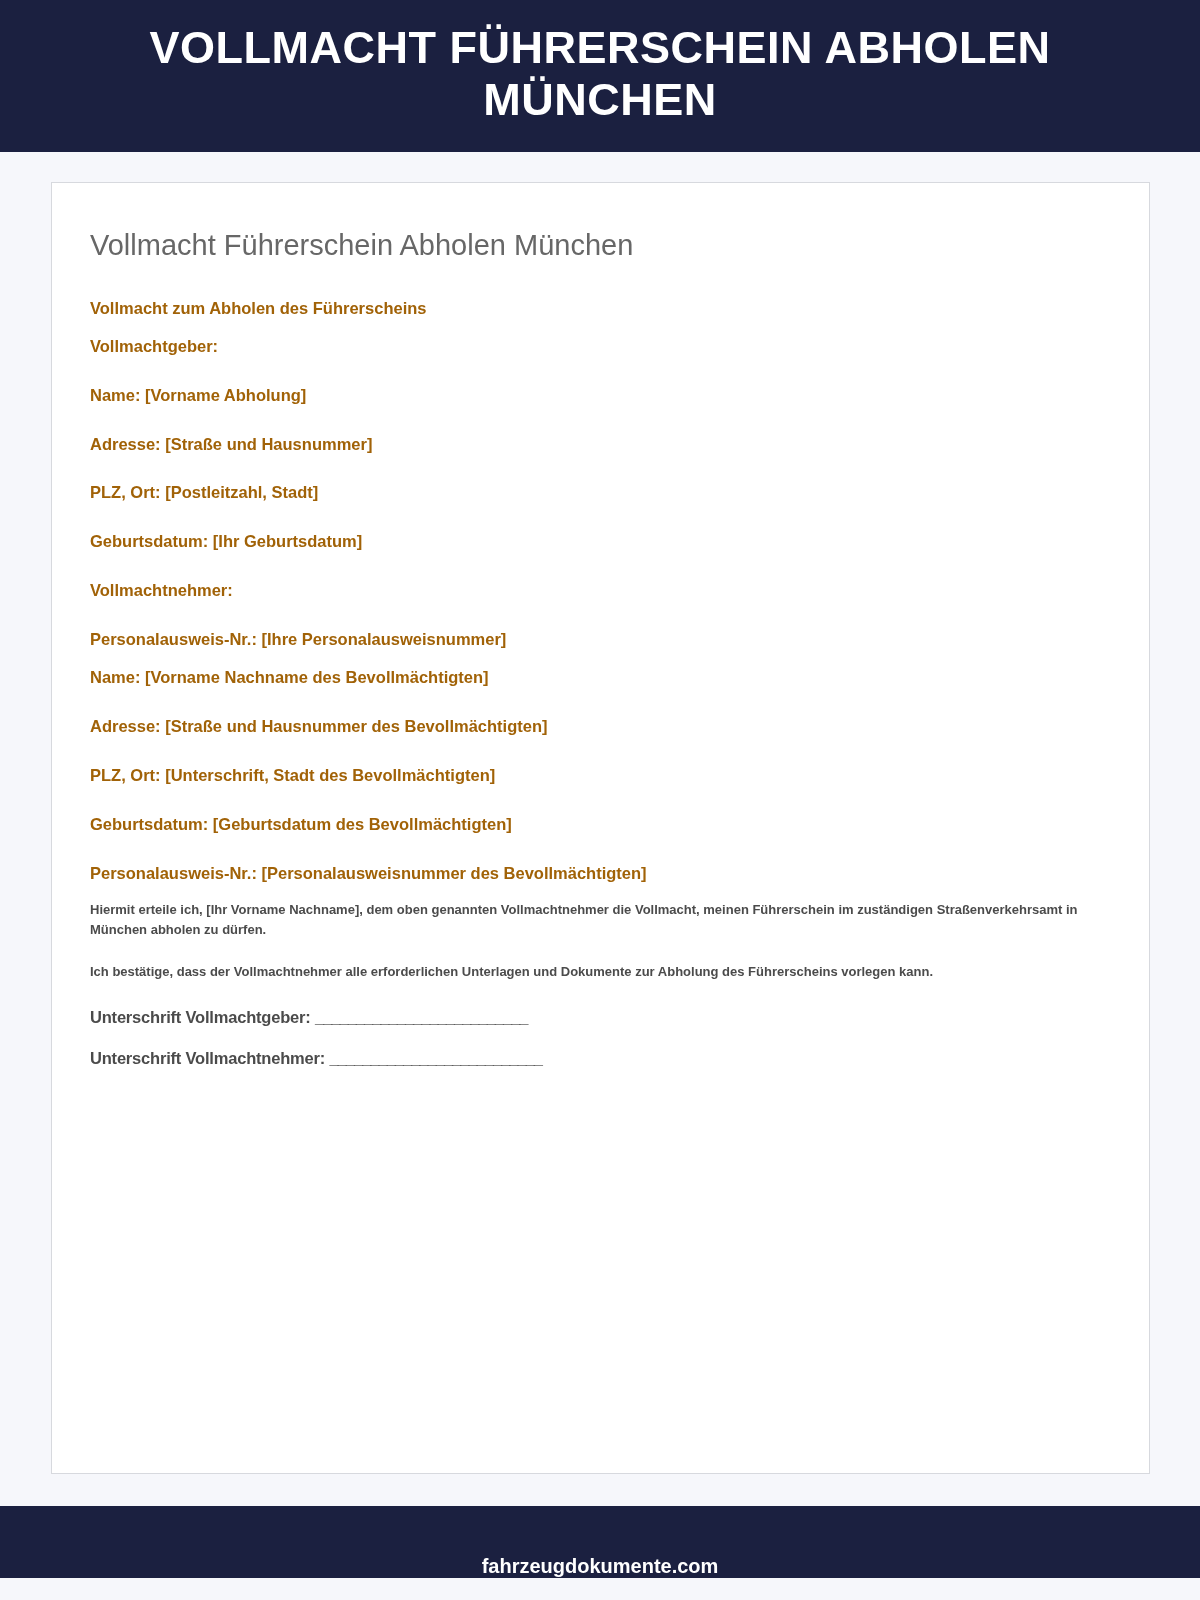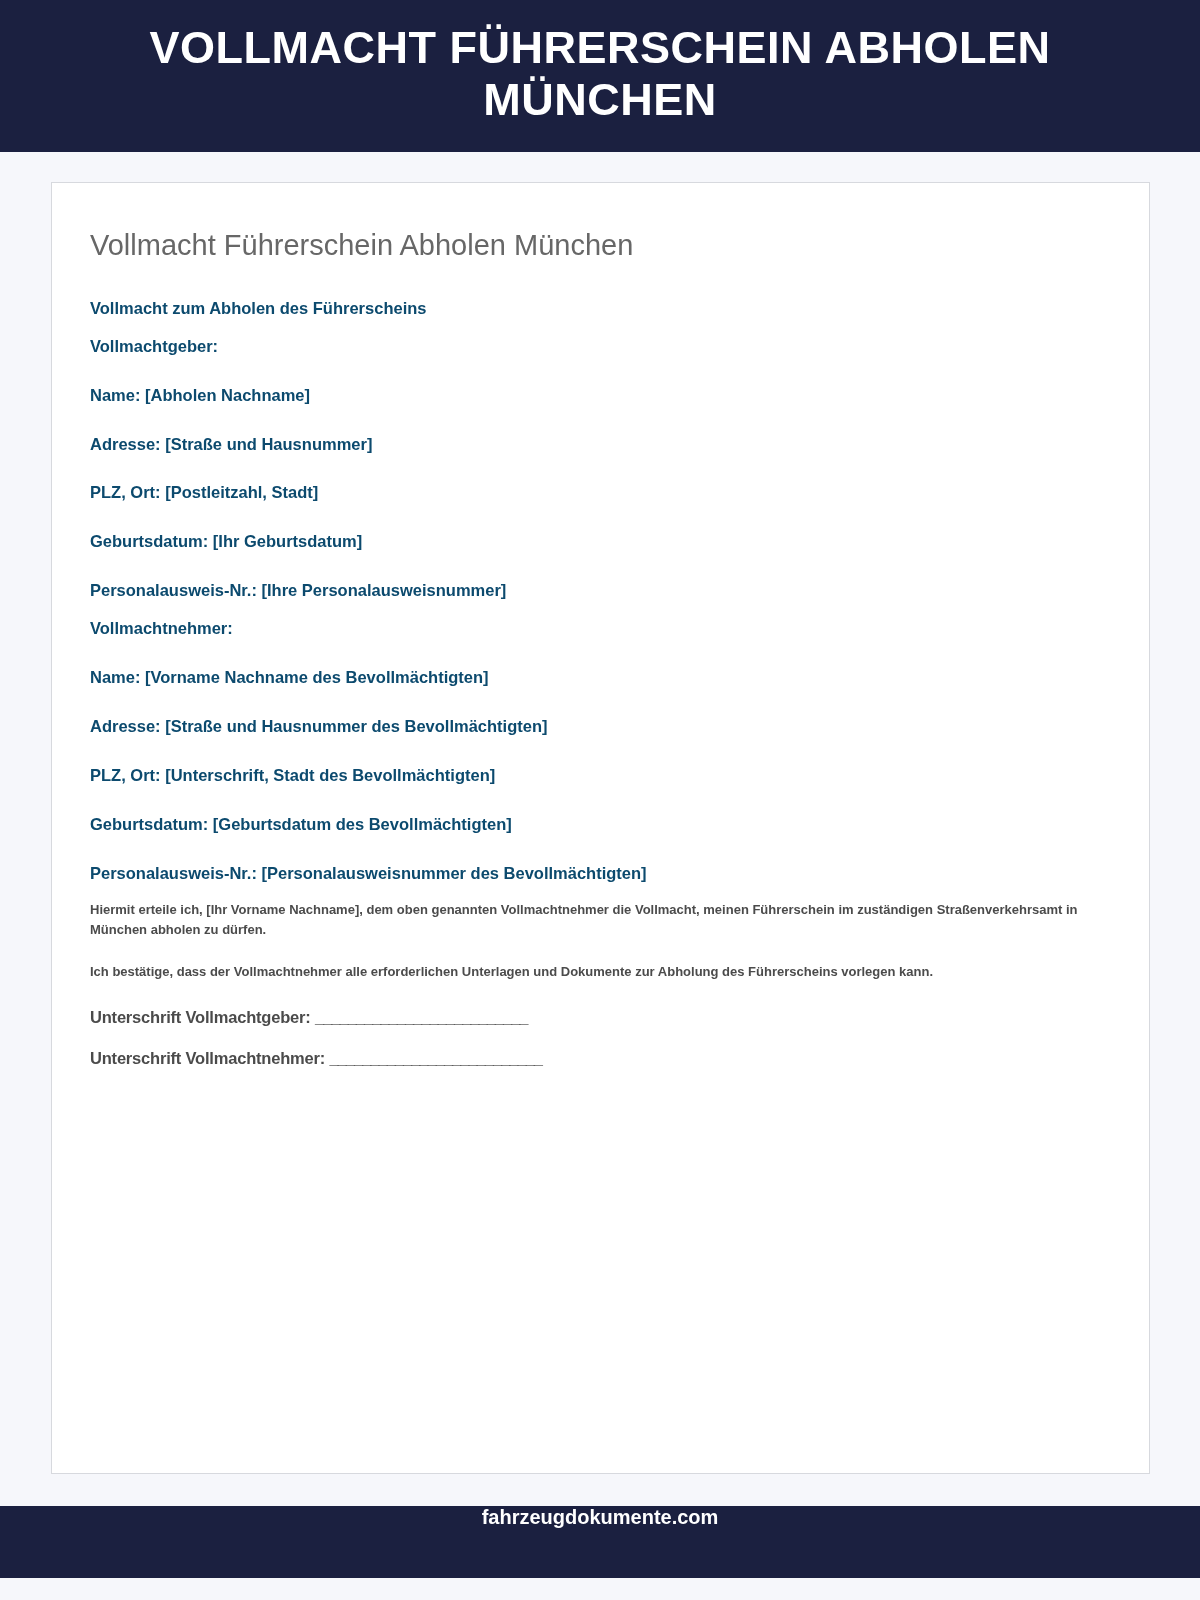--- a/index.html
+++ b/index.html
@@ -55,21 +55,21 @@
     font-size: 29px;
     font-weight: 500;
     color: #676767;
     line-height: 1.25;
   }
 
   .doc-line {
     margin: 0 0 25px 0;
     font-size: 16.5px;
     font-weight: bold;
-    color: #0c4a6e;
+    color: #a16207;
     line-height: 1.45;
   }
   .doc-line.tight { margin-bottom: 14px; }
   .doc-para {
     margin: 0 0 22px 0;
     font-size: 13px;
     font-weight: bold;
     color: #4b4b4b;
     line-height: 1.55;
     max-width: 1000px;
@@ -85,21 +85,21 @@
   .sig-rule {
     letter-spacing: -1px;
   }
 
   
   .page-footer {
     background: #1b2040;
     width: 100%;
     height: 72px;
     display: flex;
-    align-items: flex-start;
+    align-items: flex-end;
     justify-content: center;
     margin-top: 32px;
   }
   .page-footer .site {
     color: #ffffff;
     font-size: 20px;
     font-weight: bold;
   }
 </style>
 </head>
@@ -111,27 +111,27 @@
 
 <main class="page-body">
   <article class="doc-card">
 
     <h2 class="doc-title">Vollmacht Führerschein Abholen München</h2>
 
     <p class="doc-line tight">Vollmacht zum Abholen des Führerscheins</p>
 
     <p class="doc-line">Vollmachtgeber:</p>
 
-    <p class="doc-line">Name: [Abholen Nachname]</p>
+    <p class="doc-line">Name: [Vorname Abholung]</p>
     <p class="doc-line">Adresse: [Straße und Hausnummer]</p>
     <p class="doc-line">PLZ, Ort: [Postleitzahl, Stadt]</p>
     <p class="doc-line">Geburtsdatum: [Ihr Geburtsdatum]</p>
+    <p class="doc-line">Vollmachtnehmer:</p>
+
     <p class="doc-line tight">Personalausweis-Nr.: [Ihre Personalausweisnummer]</p>
-
-    <p class="doc-line">Vollmachtnehmer:</p>
 
     <p class="doc-line">Name: [Vorname Nachname des Bevollmächtigten]</p>
     <p class="doc-line">Adresse: [Straße und Hausnummer des Bevollmächtigten]</p>
     <p class="doc-line">PLZ, Ort: [Unterschrift, Stadt des Bevollmächtigten]</p>
     <p class="doc-line">Geburtsdatum: [Geburtsdatum des Bevollmächtigten]</p>
     <p class="doc-line tight">Personalausweis-Nr.: [Personalausweisnummer des Bevollmächtigten]</p>
 
     <p class="doc-para">Hiermit erteile ich, [Ihr Vorname Nachname], dem oben genannten Vollmachtnehmer die Vollmacht, meinen Führerschein im zuständigen Straßenverkehrsamt in München abholen zu dürfen.</p>
     <p class="doc-para">Ich bestätige, dass der Vollmachtnehmer alle erforderlichen Unterlagen und Dokumente zur Abholung des Führerscheins vorlegen kann.</p>
 

